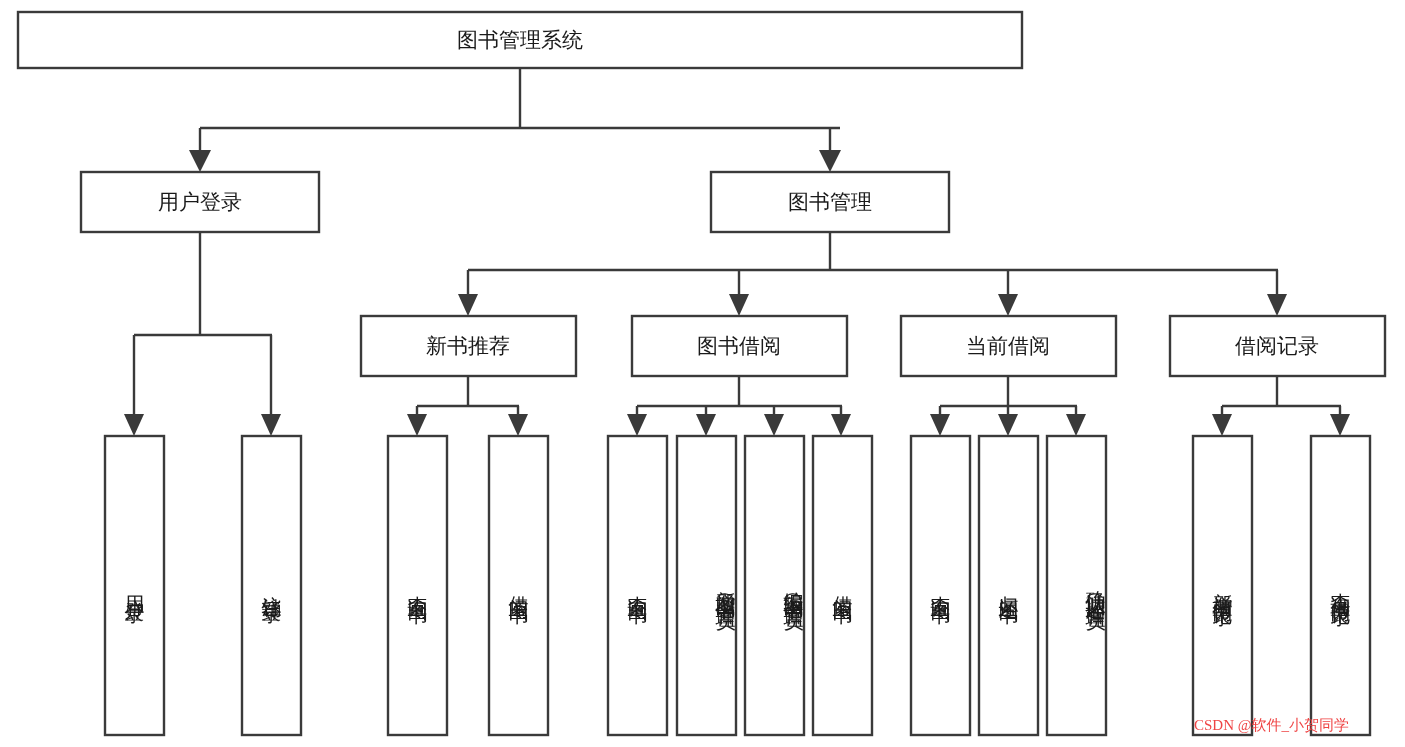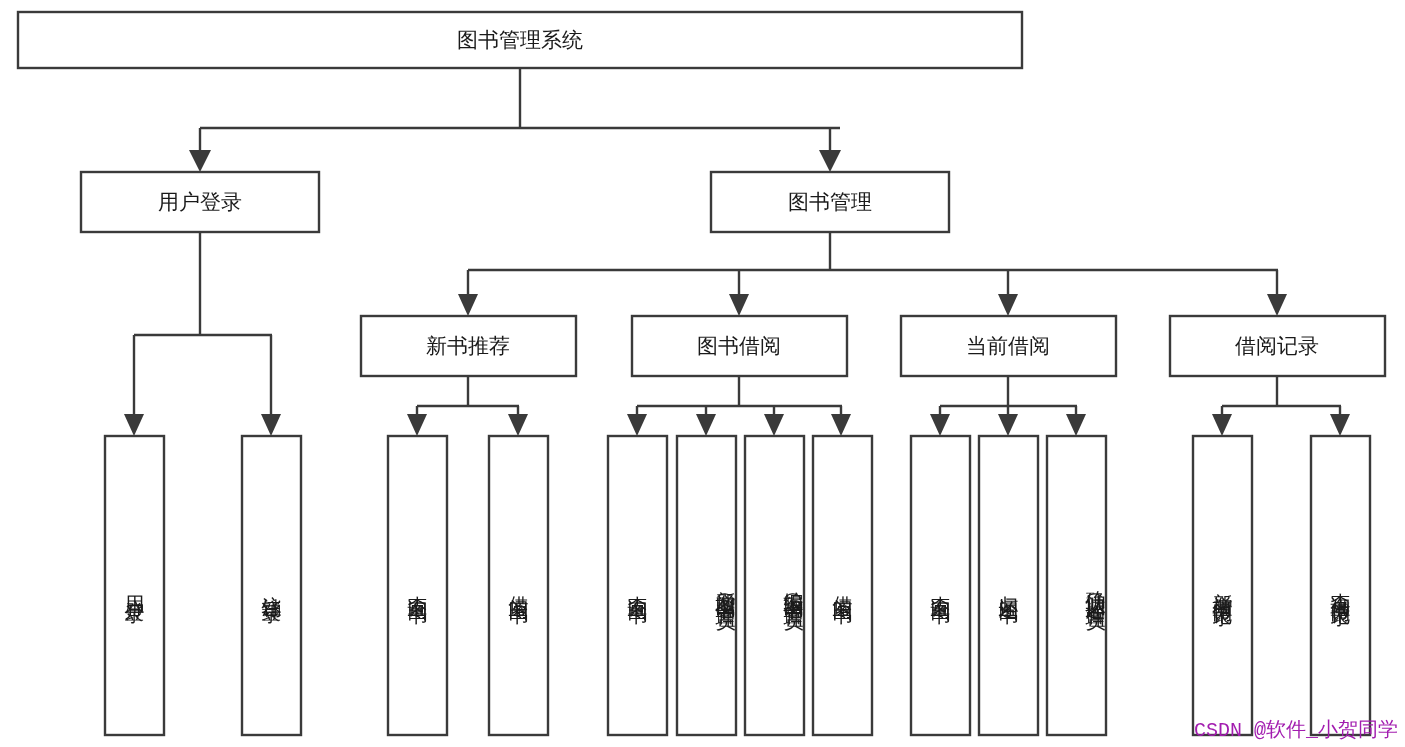--- a/index.html
+++ b/index.html
@@ -58,23 +58,23 @@
     font-size: 20px;
     line-height: 1.05;
     color: #1a1a1a;
     letter-spacing: 3px;
     white-space: nowrap;
     text-align: center;
     pointer-events: none;
   }
   .watermark {
     position: absolute;
-    font-family: Liberation Mono, monospace;
-    font-size: 20px;
-    color: #a21caf;
+    font-family: Liberation Serif, serif;
+    font-size: 15px;
+    color: #ef4444;
     white-space: nowrap;
   }
 </style>
 </head>
 <body>
 
 <div id="diagram-root">
 
   <svg id="tree-svg" viewBox="0 0 1405 747">
     <defs>

